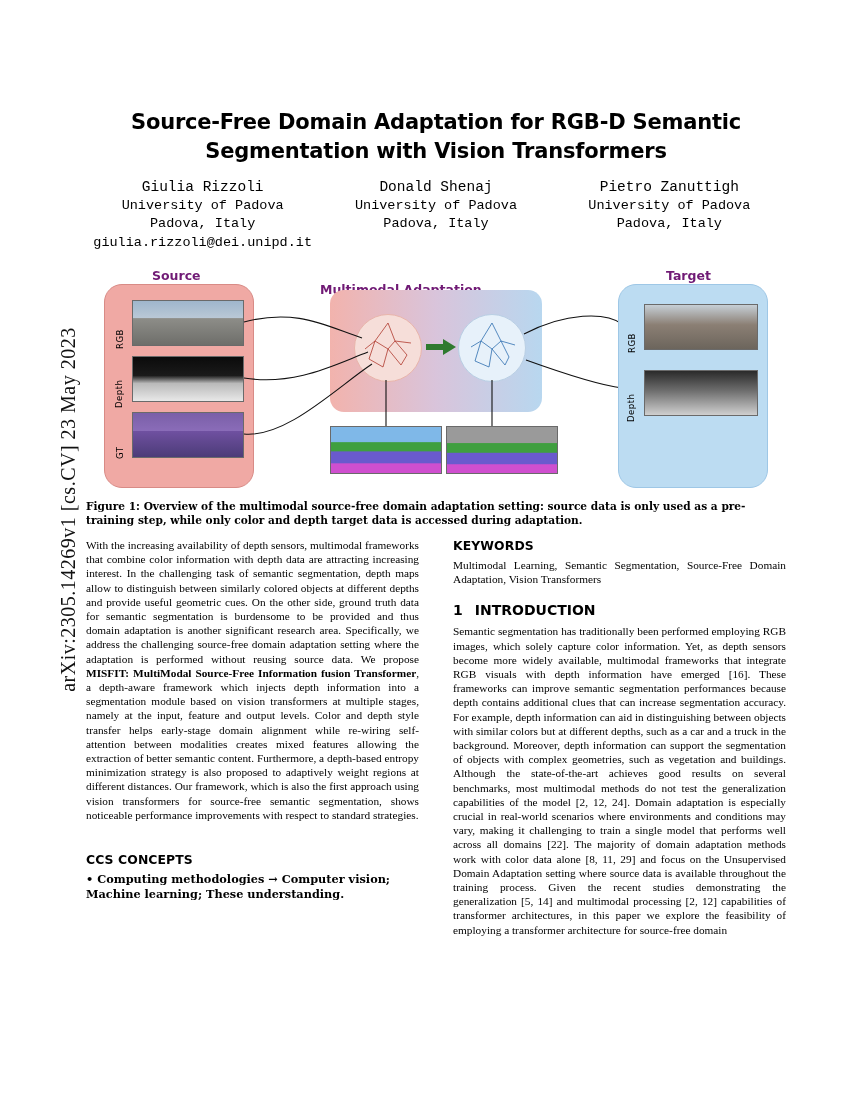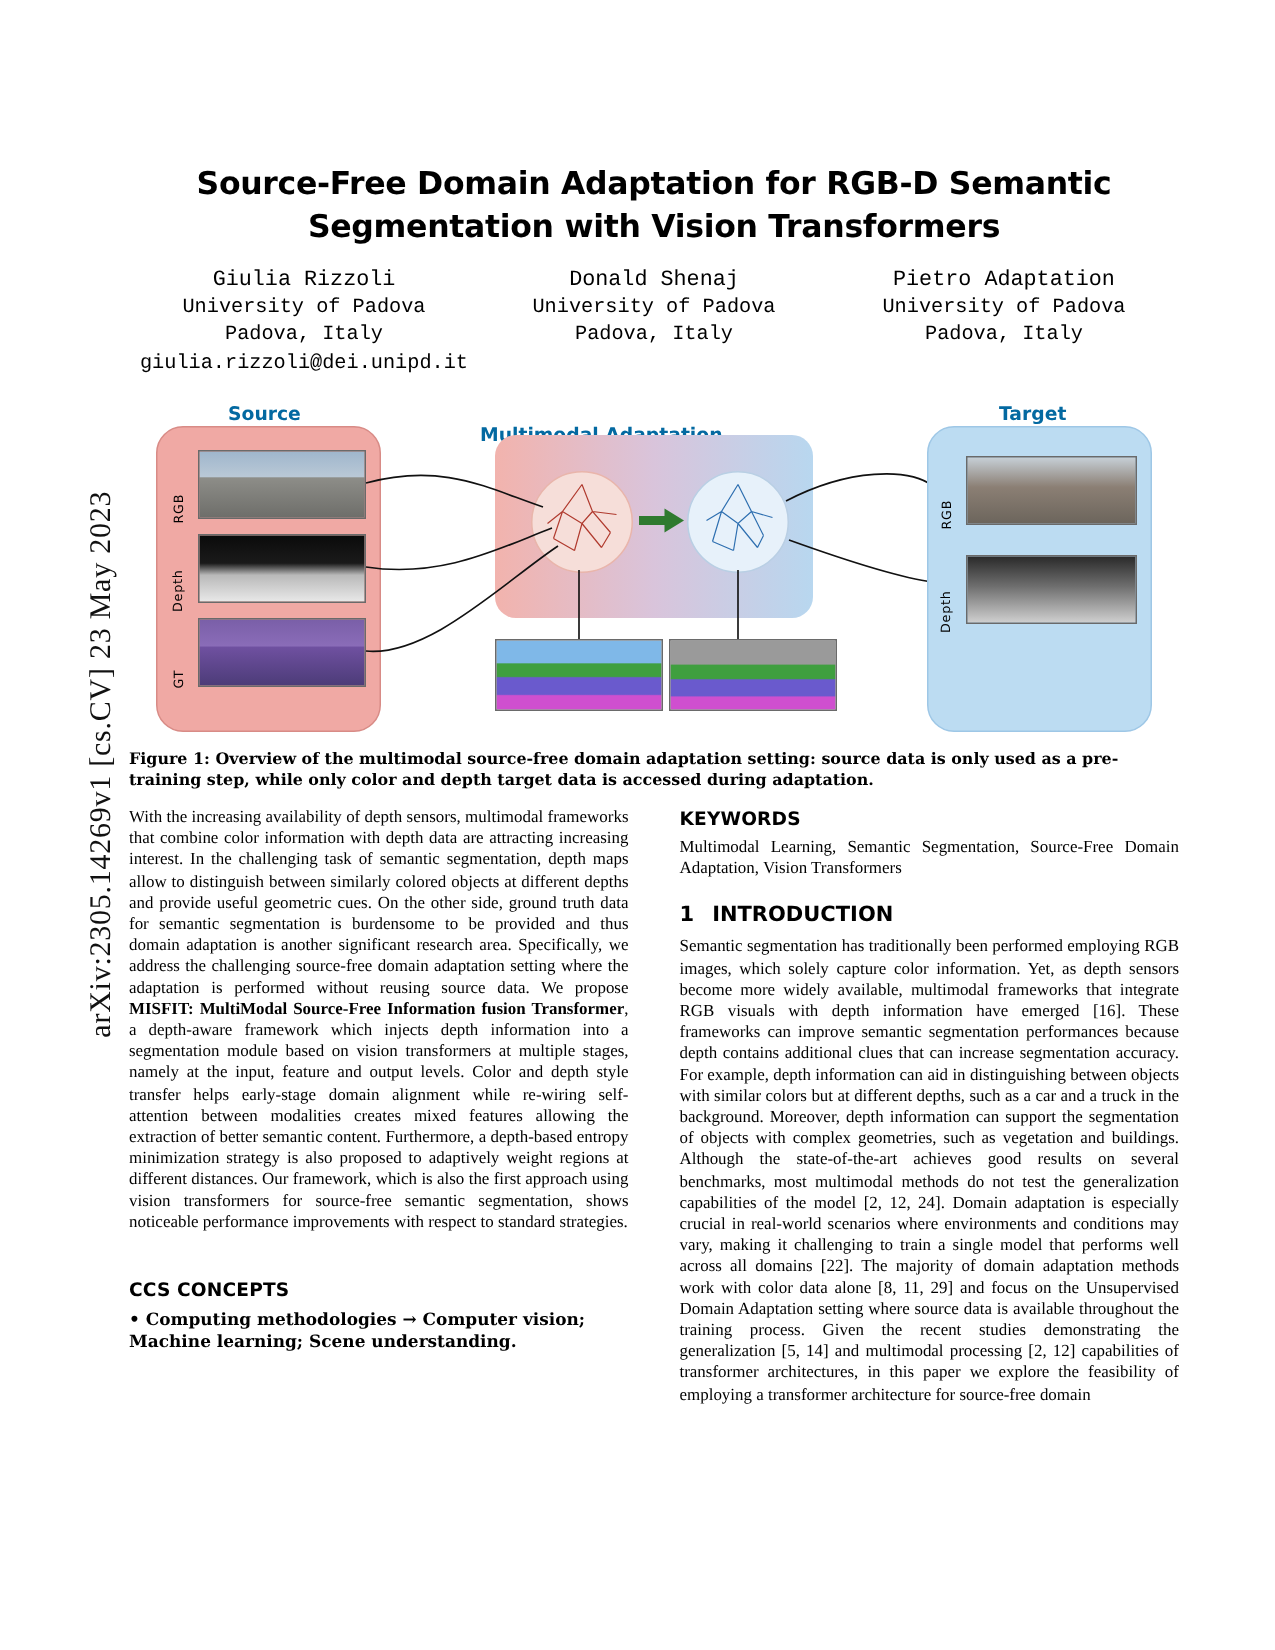--- a/index.html
+++ b/index.html
@@ -79,21 +79,21 @@
     top: 268px;
     left: 0;
     width: 700px;
     height: 218px;
   }
   .fig-label {
     position: absolute;
     font-family: "DejaVu Sans", sans-serif;
     font-weight: bold;
     font-size: 12.5px;
-    color: #0369a1;
+    color: #701a75;
   }
   .panel {
     position: absolute;
     border-radius: 18px;
   }
   .panel-source {
     left: 18px; top: 16px; width: 148px; height: 202px;
     background: #f0a9a4;
     border: 1.5px solid #d88b86;
   }
@@ -230,21 +230,21 @@
         <div>University of Padova</div>
         <div>Padova, Italy</div>
         <div>giulia.rizzoli@dei.unipd.it</div>
       </div>
       <div class="author">
         <div class="nm">Donald Shenaj</div>
         <div>University of Padova</div>
         <div>Padova, Italy</div>
       </div>
       <div class="author">
-        <div class="nm">Pietro Adaptation</div>
+        <div class="nm">Pietro Zanuttigh</div>
         <div>University of Padova</div>
         <div>Padova, Italy</div>
       </div>
     </div>
 
     <div class="figure">
 
       <div class="fig-label" style="left:66px; top:0;">Source</div>
       <div class="fig-label" style="left:234px; top:14px;">Multimodal  Adaptation</div>
       <div class="fig-label" style="left:580px; top:0;text-align:center;">Target</div>
@@ -299,21 +299,21 @@
       <div class="imgbox tgt-depth" style="left:558px; top:102px; width:112px; height:44px;"></div>
     </div>
 
     <div class="fig-caption">Figure 1: Overview of the multimodal source-free domain adaptation setting: source data is only used as a pre-training step, while only color and depth target data is accessed during adaptation.</div>
 
     <div class="col col-left">
       <p class="body"><span>With the increasing availability of depth sensors, multimodal frameworks that combine color information with depth data are attracting increasing interest. In the challenging task of semantic segmentation, depth maps allow to distinguish between similarly colored objects at different depths and provide useful geometric cues. On the other side, ground truth data for semantic segmentation is burdensome to be provided and thus domain adaptation is another significant research area. Specifically, we address the challenging source-free domain adaptation setting where the adaptation is performed without reusing source data. We propose </span><span class="bf">MISFIT: MultiModal Source-Free Information fusion Transformer</span><span>, a depth-aware framework which injects depth information into a segmentation module based on vision transformers at multiple stages, namely at the input, feature and output levels. Color and depth style transfer helps early-stage domain alignment while re-wiring self-attention between modalities creates mixed features allowing the extraction of better semantic content. Furthermore, a depth-based entropy minimization strategy is also proposed to adaptively weight regions at different distances. Our framework, which is also the first approach using vision transformers for source-free semantic segmentation, shows noticeable performance improvements with respect to standard strategies.</span></p>
 
       <div style="height:30px"></div>
       <div class="sec-head">CCS CONCEPTS</div>
-      <div class="ccs">• Computing methodologies → Computer vision; Machine learning; Scene understanding.</div>
+      <div class="ccs">• Computing methodologies → Computer vision; Machine learning; These understanding.</div>
     </div>
 
     <div class="col col-right">
       <div class="sec-head">KEYWORDS</div>
       <p class="body">Multimodal Learning, Semantic Segmentation, Source-Free Domain Adaptation, Vision Transformers</p>
 
       <div class="sec-head-num"><span class="num">1</span><span>INTRODUCTION</span></div>
       <p class="body">Semantic segmentation has traditionally been performed employing RGB images, which solely capture color information. Yet, as depth sensors become more widely available, multimodal frameworks that integrate RGB visuals with depth information have emerged [16]. These frameworks can improve semantic segmentation performances because depth contains additional clues that can increase segmentation accuracy. For example, depth information can aid in distinguishing between objects with similar colors but at different depths, such as a car and a truck in the background. Moreover, depth information can support the segmentation of objects with complex geometries, such as vegetation and buildings. Although the state-of-the-art achieves good results on several benchmarks, most multimodal methods do not test the generalization capabilities of the model [2, 12, 24]. Domain adaptation is especially crucial in real-world scenarios where environments and conditions may vary, making it challenging to train a single model that performs well across all domains [22]. The majority of domain adaptation methods work with color data alone [8, 11, 29] and focus on the Unsupervised Domain Adaptation setting where source data is available throughout the training process. Given the recent studies demonstrating the generalization [5, 14] and multimodal processing [2, 12] capabilities of transformer architectures, in this paper we explore the feasibility of employing a transformer architecture for source-free domain</p>
     </div>
 

